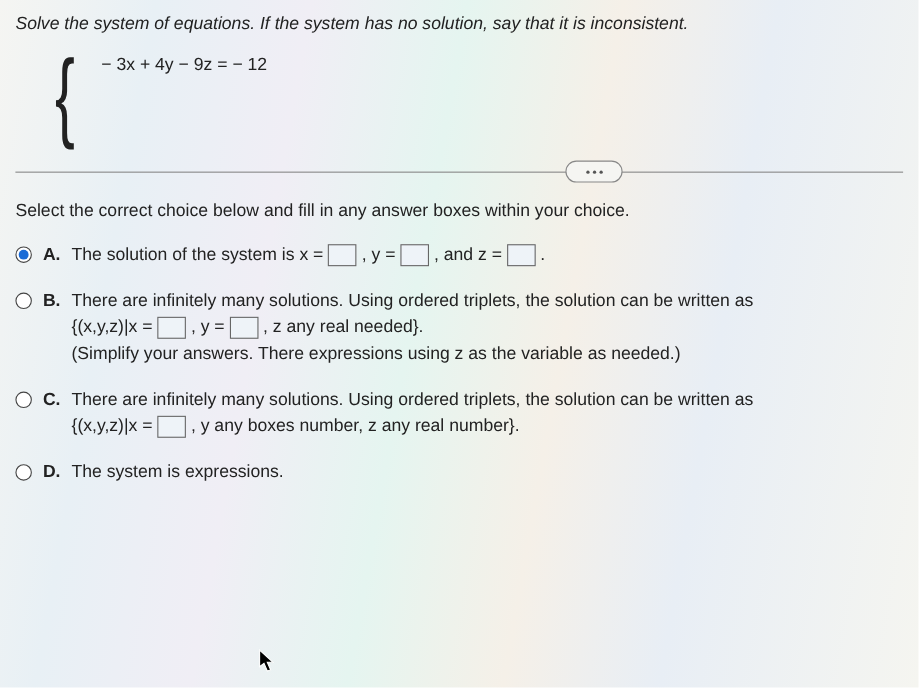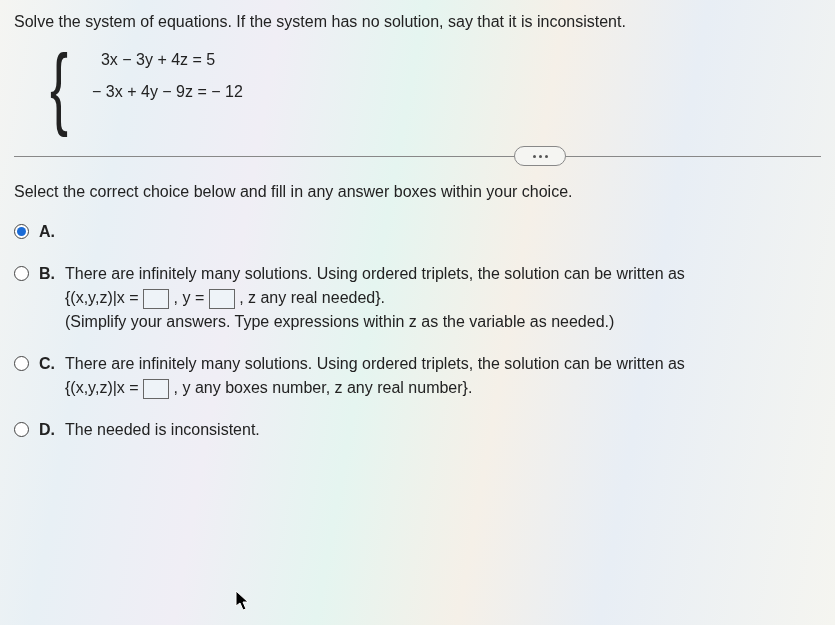--- a/index.html
+++ b/index.html
@@ -6,21 +6,21 @@
     body {
       font-family: Arial, Helvetica, sans-serif;
       font-size: 16px;
       color: #222;
       background: linear-gradient(100deg, #f5f5f2 0%, #e8f0f5 15%, #f0eef5 30%, #e5f5f0 45%, #f5f0e8 60%, #e8eef5 75%, #f5f5f0 100%);
       width: 835px;
       height: 625px;
       padding: 10px 14px;
       line-height: 1.5;
     }
-    .question-stem { margin-bottom: 8px; }
+    .question-stem { margin-bottom: 8px; font-style: italic; }
     .equations {
       display: flex;
       align-items: stretch;
       margin: 6px 0 14px 30px;
     }
     .brace {
       font-size: 90px;
       line-height: 90px;
       font-weight: 100;
       margin-right: 18px;
@@ -100,75 +100,83 @@
     }
   </style>
 </head>
 <body>
 
 <div class="question-stem">Solve the system of equations. If the system has no solution, say that it is inconsistent.</div>
 
 <div class="equations">
   <div class="brace">{</div>
   <div class="eq-list">
-    <div>  3x − 3y + 4z = 5</div>
     <div>− 3x + 4y − 9z = − 12</div>
   </div>
 </div>
 
 <div class="divider-row">
   <hr class="divider-line">
   <div class="expand-pill">
     <span></span>
       <span></span>
       <span></span>
   </div>
 </div>
 
 <div class="instruction">Select the correct choice below and fill in any answer boxes within your choice.</div>
 
 <div class="choice">
   <div class="radio selected"></div>
   <div class="choice-letter">A.</div>
   <div class="choice-body">
+    <div>
+      <span>The solution of the system is x = </span>
+      <span class="answer-box"></span>
+      <span>, y = </span>
+      <span class="answer-box"></span>
+      <span>, and z = </span>
+      <span class="answer-box"></span>
+      <span>.</span>
+    </div>
   </div>
 </div>
 
 <div class="choice">
   <div class="radio"></div>
   <div class="choice-letter">B.</div>
   <div class="choice-body">
     <div>There are infinitely many solutions. Using ordered triplets, the solution can be written as</div>
     <div>
       <span>{(x,y,z)|x = </span>
       <span class="answer-box"></span>
       <span>, y = </span>
       <span class="answer-box"></span>
       <span>, z any real needed}.</span>
     </div>
-    <div>(Simplify your answers. Type expressions within z as the variable as needed.)</div>
+    <div>(Simplify your answers. There expressions using z as the variable as needed.)</div>
   </div>
 </div>
 
 <div class="choice">
   <div class="radio"></div>
   <div class="choice-letter">C.</div>
   <div class="choice-body">
     <div>There are infinitely many solutions. Using ordered triplets, the solution can be written as</div>
     <div>
       <span>{(x,y,z)|x = </span>
       <span class="answer-box"></span>
       <span>, y any boxes number, z any real number}.</span>
     </div>
   </div>
 </div>
 
 <div class="choice">
   <div class="radio"></div>
   <div class="choice-letter">D.</div>
   <div class="choice-body">
-    <div>The needed is inconsistent.</div>
+    <div>The system is expressions.</div>
   </div>
 </div>
 
 <svg class="cursor" viewBox="0 0 16 22">
   <path d="M1 1 L1 16 L5 13 L8 20 L11 19 L8 12 L13 12 Z" fill="#000" stroke="#fff" stroke-width="1"></path>
 </svg>
 
 </body></html>

